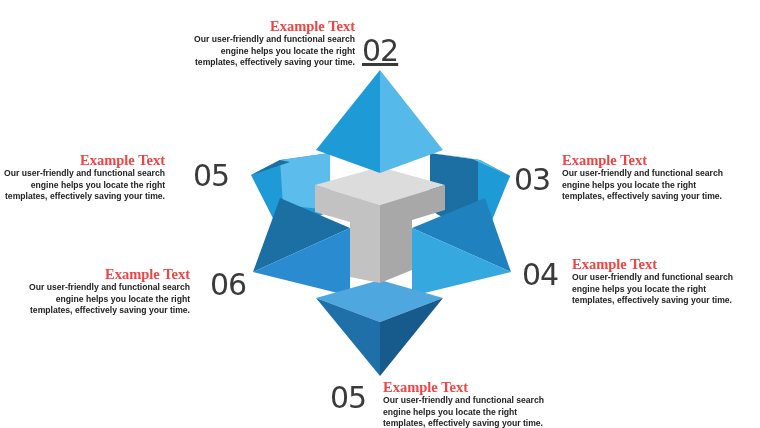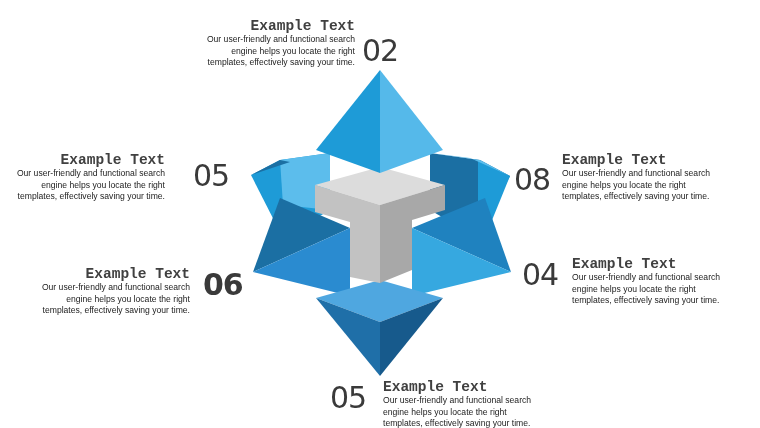--- a/index.html
+++ b/index.html
@@ -3,22 +3,22 @@
 <meta charset="utf-8">
 <style>
   html, body { margin: 0; padding: 0; background: #ffffff; }
   body { width: 760px; height: 428px; position: relative; overflow: hidden; font-family: "Liberation Sans", sans-serif; }
   .diagram { position: absolute; left: 0; top: 0; width: 760px; height: 428px; }
   .num {
     position: absolute; font-family: "DejaVu Sans", sans-serif; font-weight: normal;
     font-size: 30px; color: #3a3a3a; letter-spacing: -1px; line-height: 1;
   }
   .block { position: absolute; width: 215px; }
-  .block .title { font-family: Liberation Mono, monospace; font-weight: bold; font-size: 14.5px; color: #404040; line-height: 16px; }
-  .block .desc { font-family: "Liberation Sans", sans-serif; font-size: 8.6px; color: #222; line-height: 11.5px; }
+  .block .title { font-family: Liberation Serif, serif; font-weight: bold; font-size: 14.5px; color: #ef4444; line-height: 16px; }
+  .block .desc { font-family: "Liberation Sans", sans-serif; font-size: 8.6px; color: #222; line-height: 11.5px; font-weight: bold; }
   .right-align { text-align: right; }
   .left-align { text-align: left; }
 </style>
 </head>
 <body>
 
 <svg class="diagram" viewBox="0 0 760 428" width="760" height="428">
 
   <g>
     <polygon points="251,175 280,160 330,153 330,210 283,238" fill="#1e9bd7"></polygon>
@@ -59,31 +59,31 @@
     <polygon points="380,70 443,150 380,173" fill="#55b9ea"></polygon>
   </g>
 </svg>
 
 <div class="block right-align" style="left:140px; top:18px;">
   <div class="title">Example Text</div>
   <div class="desc">Our user-friendly and functional search</div>
   <div class="desc">engine helps you locate the right</div>
   <div class="desc">templates, effectively saving your time.</div>
 </div>
-<div class="num" style="left:362px; top:36px;">02</div>
+<div class="num" style="left:362px; top:36px;text-decoration:underline;">02</div>
 
 <div class="block right-align" style="left:-50px; top:152px;">
   <div class="title">Example Text</div>
   <div class="desc">Our user-friendly and functional search</div>
   <div class="desc">engine helps you locate the right</div>
   <div class="desc">templates, effectively saving your time.</div>
 </div>
 <div class="num" style="left:193px; top:161px;">05</div>
 
-<div class="num" style="left:514px; top:165px;">08</div>
+<div class="num" style="left:514px; top:165px;">03</div>
 <div class="block left-align" style="left:562px; top:152px;">
   <div class="title">Example Text</div>
   <div class="desc">Our user-friendly and functional search</div>
   <div class="desc">engine helps you locate the right</div>
   <div class="desc">templates, effectively saving your time.</div>
 </div>
 
 <div class="num" style="left:522px; top:260px;text-align:right;">04</div>
 <div class="block left-align" style="left:572px; top:256px;">
   <div class="title">Example Text</div>
@@ -91,21 +91,21 @@
   <div class="desc">engine helps you locate the right</div>
   <div class="desc">templates, effectively saving your time.</div>
 </div>
 
 <div class="block right-align" style="left:-25px; top:266px;">
   <div class="title">Example Text</div>
   <div class="desc">Our user-friendly and functional search</div>
   <div class="desc">engine helps you locate the right</div>
   <div class="desc">templates, effectively saving your time.</div>
 </div>
-<div class="num" style="left:203px; top:270px;font-weight:bold;">06</div>
+<div class="num" style="left:210px; top:270px;">06</div>
 
 <div class="num" style="left:330px; top:383px;">05</div>
 <div class="block left-align" style="left:383px; top:379px;">
   <div class="title">Example Text</div>
   <div class="desc">Our user-friendly and functional search</div>
   <div class="desc">engine helps you locate the right</div>
   <div class="desc">templates, effectively saving your time.</div>
 </div>
 
 </body></html>

